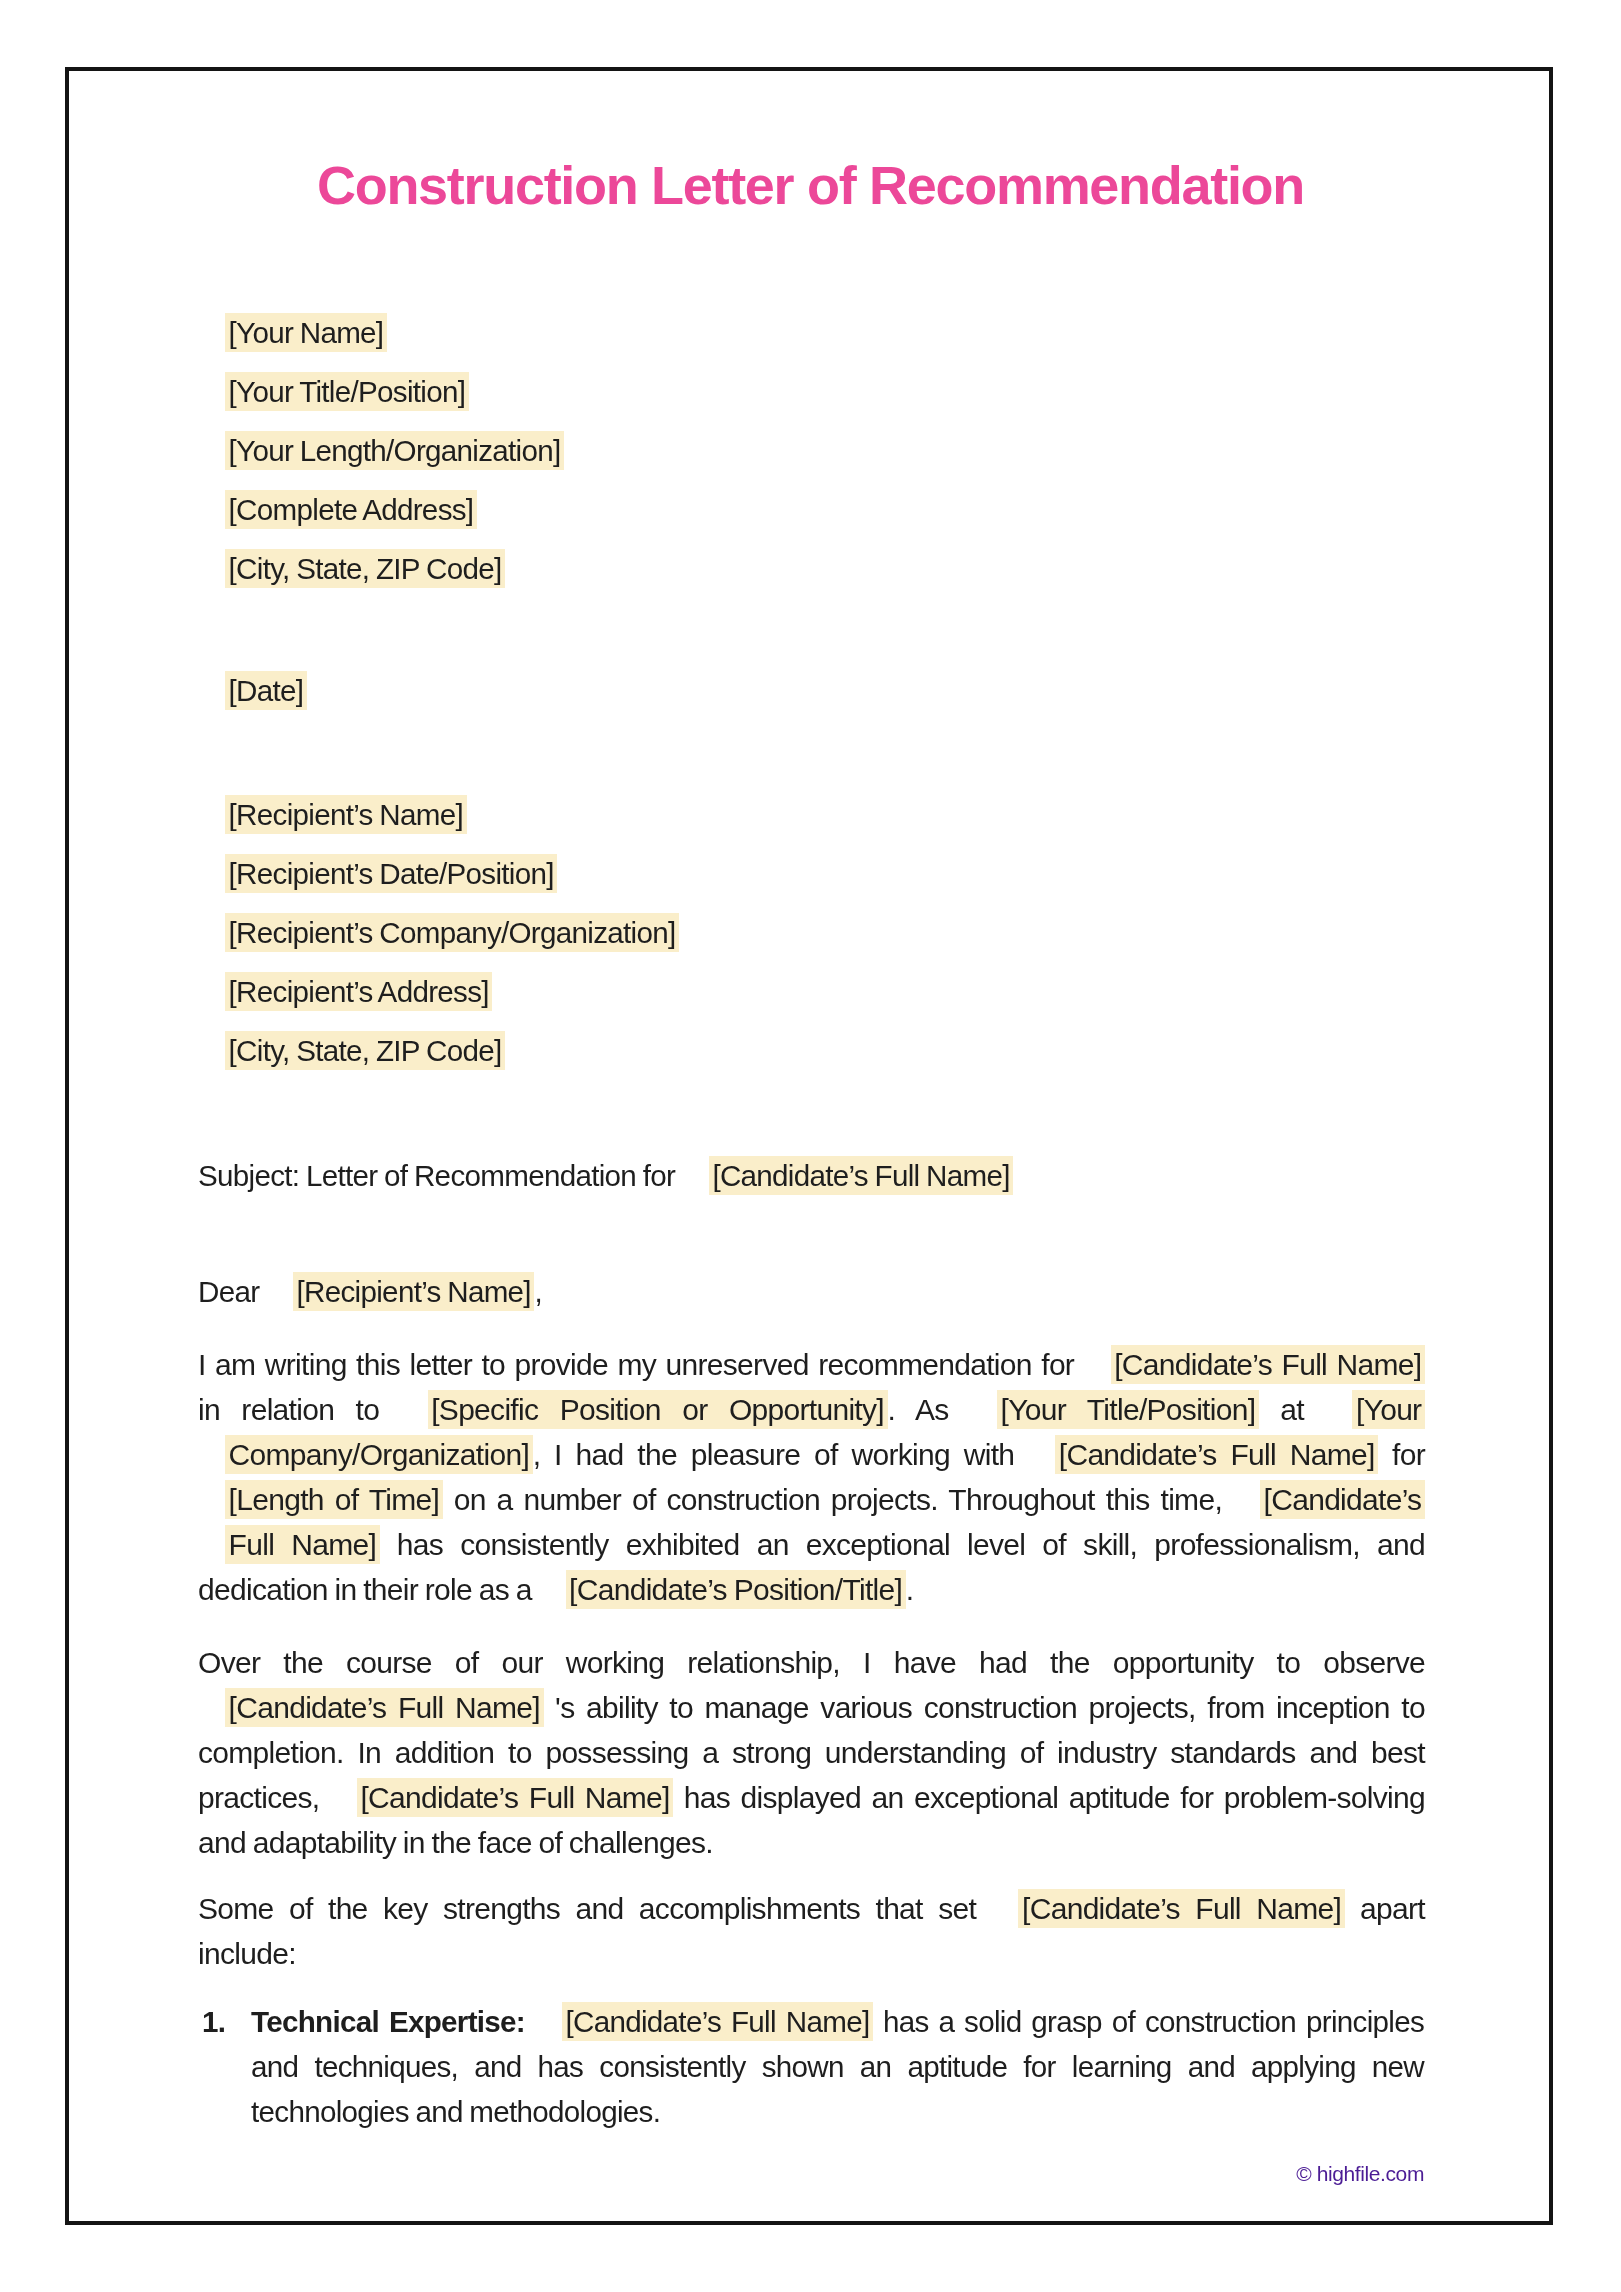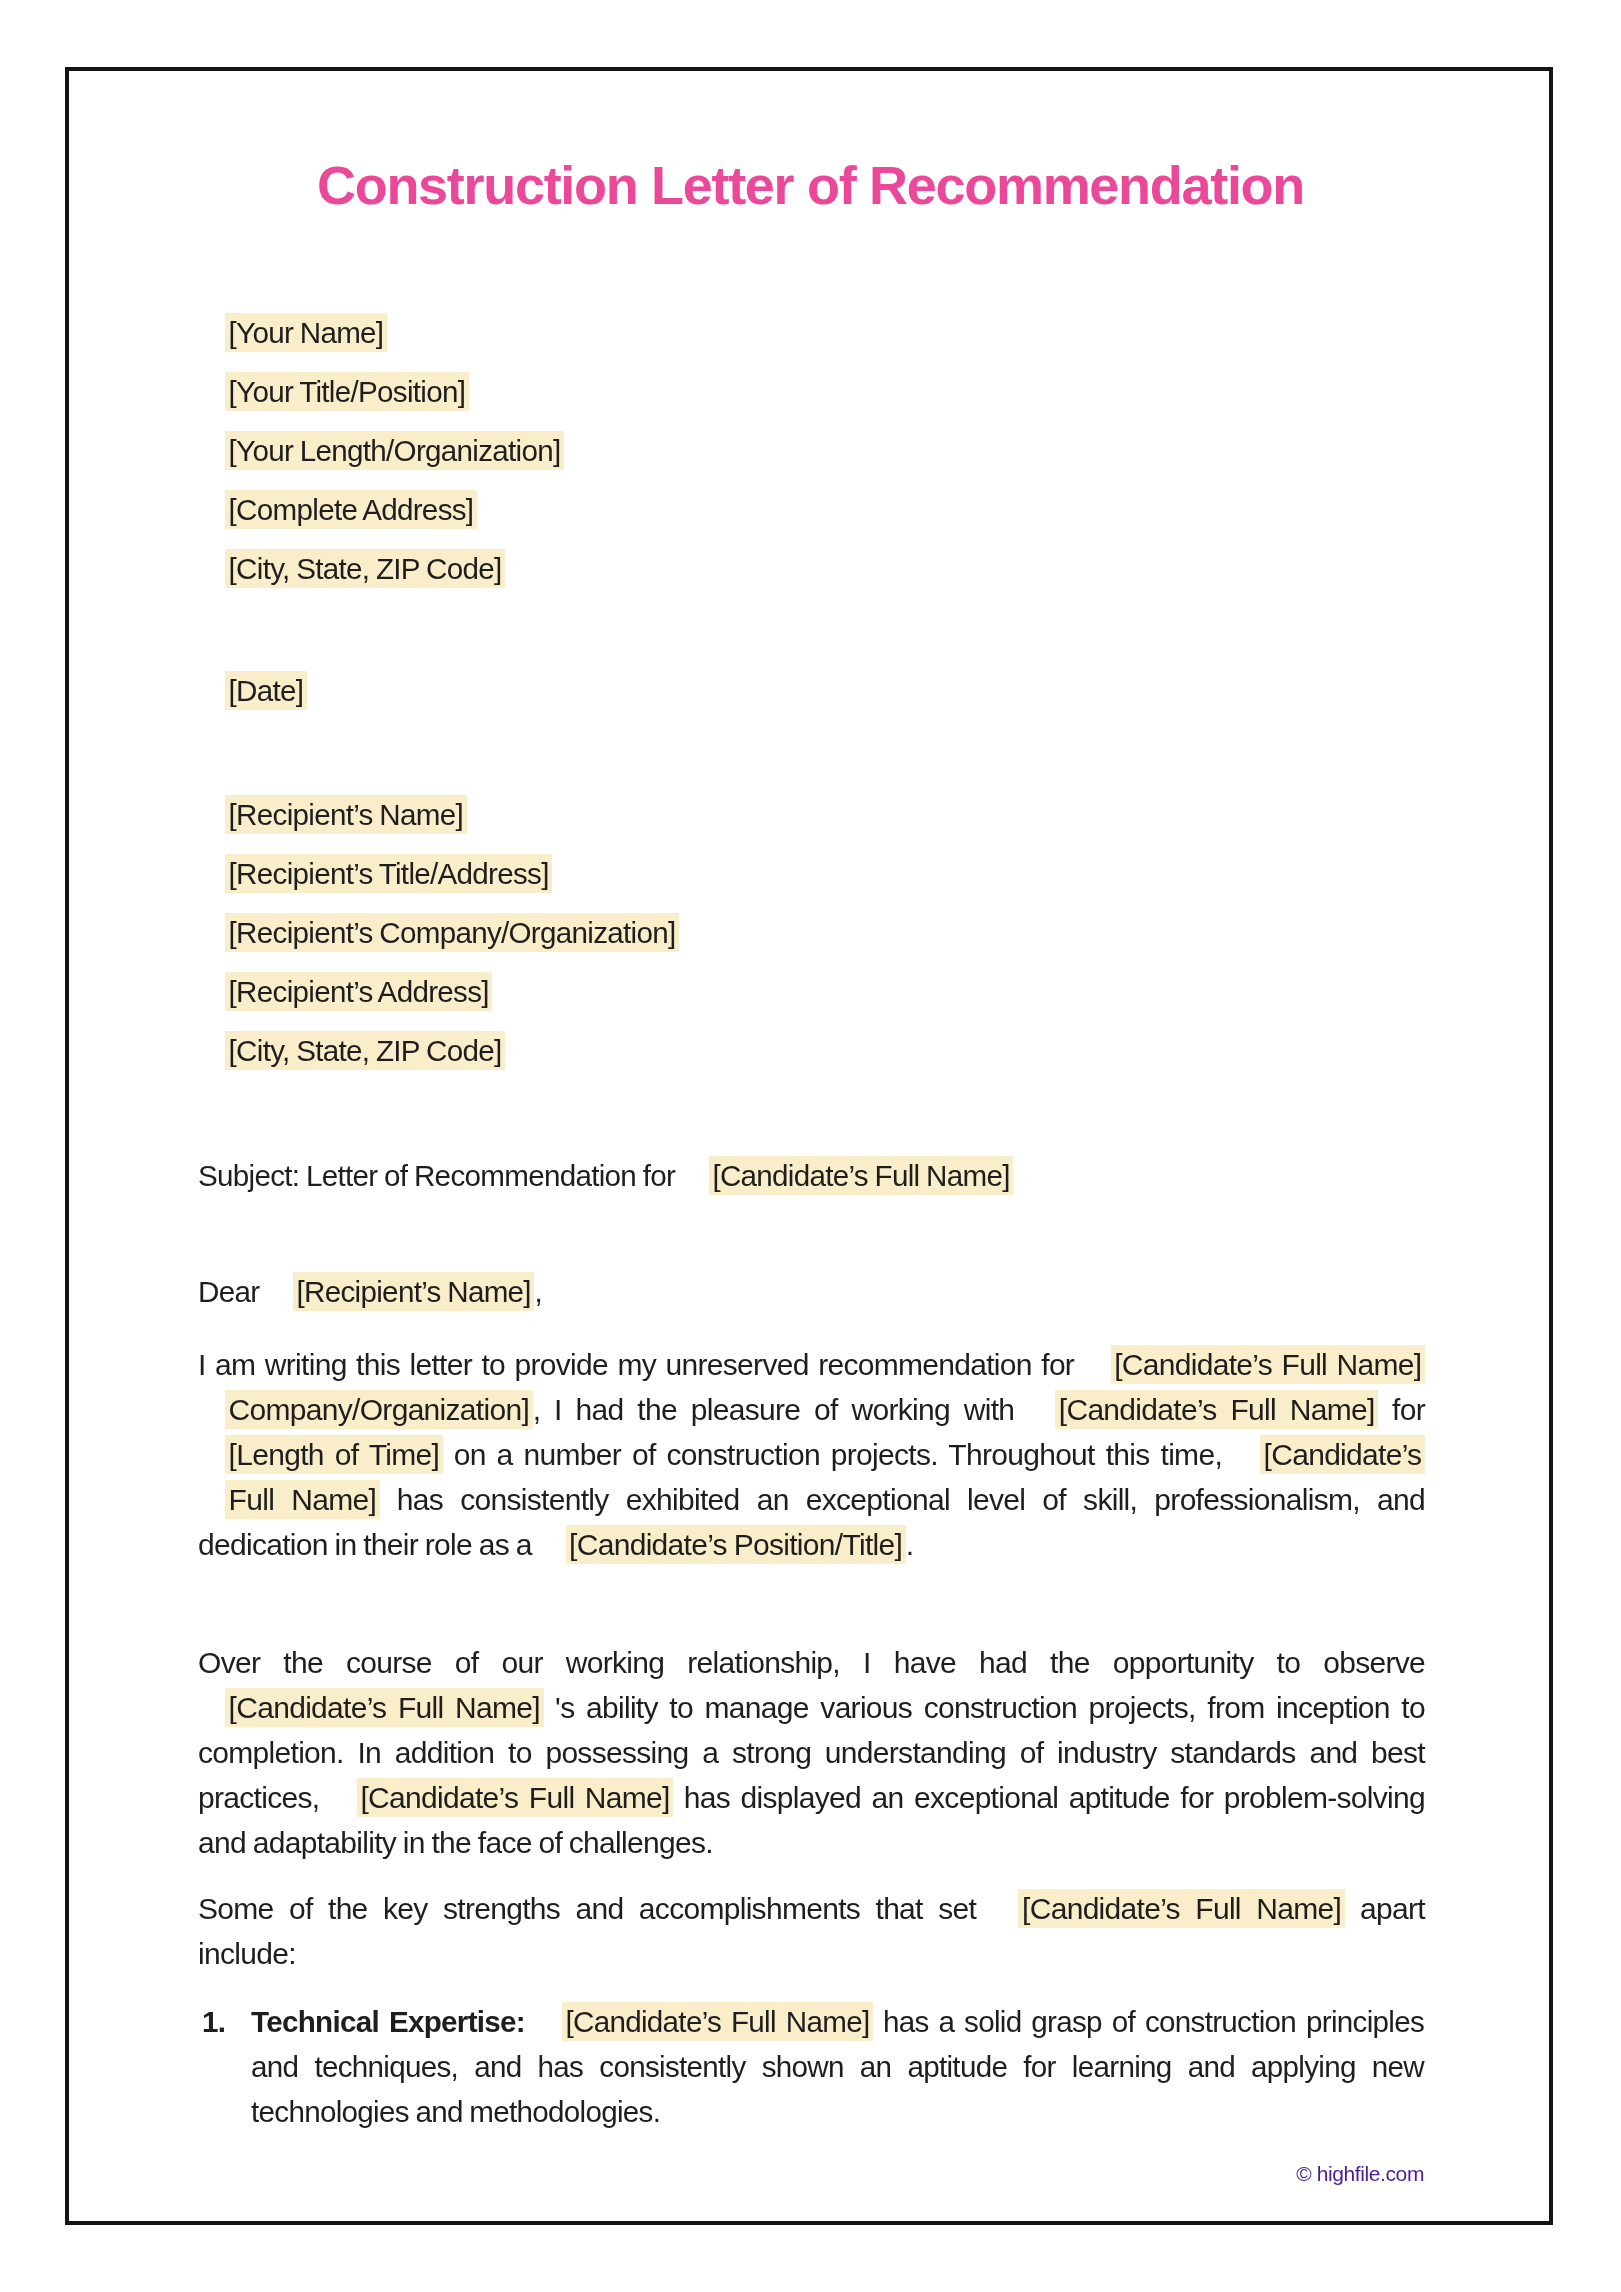--- a/index.html
+++ b/index.html
@@ -93,32 +93,33 @@
     </div>
 
   <div class="addr dateblock">
     <div class="aline">
       <span class="hl">[Date]</span>
     </div>
   </div>
 
   <div class="addr recipient">
       <div class="aline"><span class="hl">[Recipient’s Name]</span></div>
-      <div class="aline"><span class="hl">[Recipient’s Title/Address]</span></div>
+      <div class="aline"><span class="hl">[Recipient’s Date/Position]</span></div>
       <div class="aline"><span class="hl">[Recipient’s Company/Organization]</span></div>
       <div class="aline"><span class="hl">[Recipient’s Address]</span></div>
       <div class="aline"><span class="hl">[City, State, ZIP Code]</span></div>
     </div>
 
   <div class="oneline subject"><span>Subject: Letter of Recommendation for </span><span class="hl">[Candidate’s Full Name]</span></div>
 
   <div class="oneline salutation"><span>Dear </span><span class="hl">[Recipient’s Name]</span><span>,</span></div>
 
   <div class="para para1">
       <div class="tline j"><span>I am writing this letter to provide my unreserved recommendation for </span><span class="hl">[Candidate’s Full Name]</span></div>
+      <div class="tline j"><span>in relation to </span><span class="hl">[Specific Position or Opportunity]</span><span>. As </span><span class="hl">[Your Title/Position]</span><span> at </span><span class="hl">[Your</span></div>
       <div class="tline j"><span class="hl">Company/Organization]</span><span>, I had the pleasure of working with </span><span class="hl">[Candidate’s Full Name]</span><span> for</span></div>
       <div class="tline j"><span class="hl">[Length of Time]</span><span> on a number of construction projects. Throughout this time, </span><span class="hl">[Candidate’s</span></div>
       <div class="tline j"><span class="hl">Full Name]</span><span> has consistently exhibited an exceptional level of skill, professionalism, and</span></div>
       <div class="tline"><span>dedication in their role as a </span><span class="hl">[Candidate’s Position/Title]</span><span>.</span></div>
     </div>
   <div class="para para2">
       <div class="tline j"><span>Over the course of our working relationship, I have had the opportunity to observe</span></div>
       <div class="tline j"><span class="hl">[Candidate’s Full Name]</span><span> 's ability to manage various construction projects, from inception to</span></div>
       <div class="tline j"><span>completion. In addition to possessing a strong understanding of industry standards and best</span></div>
       <div class="tline j"><span>practices, </span><span class="hl">[Candidate’s Full Name]</span><span> has displayed an exceptional aptitude for problem-solving</span></div>

